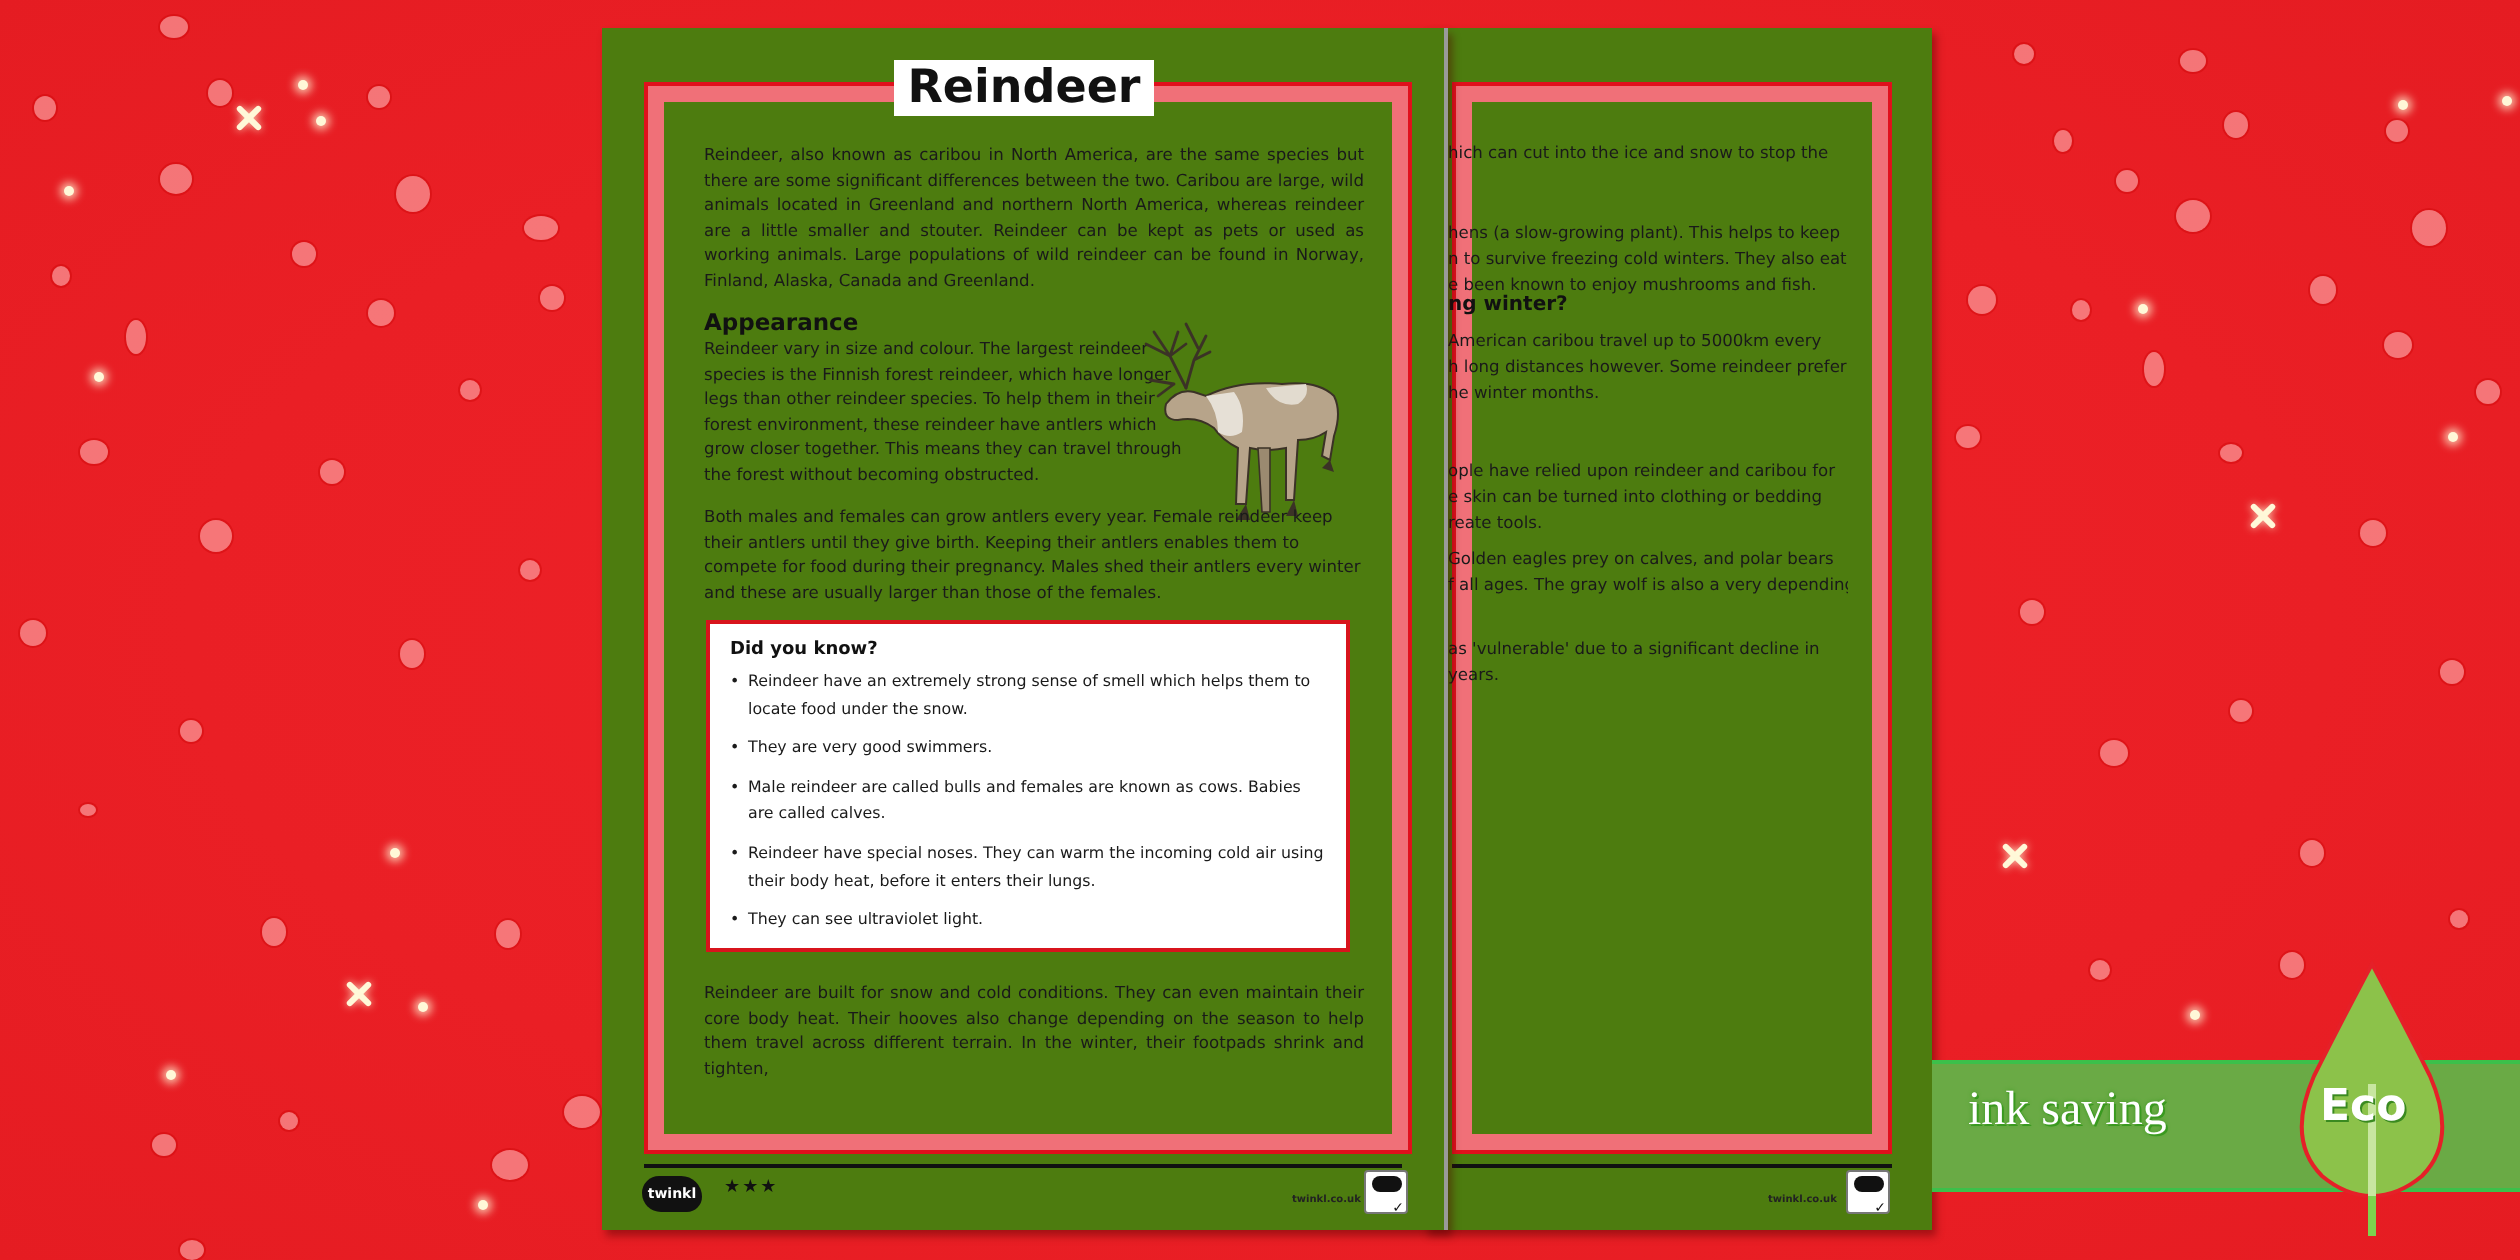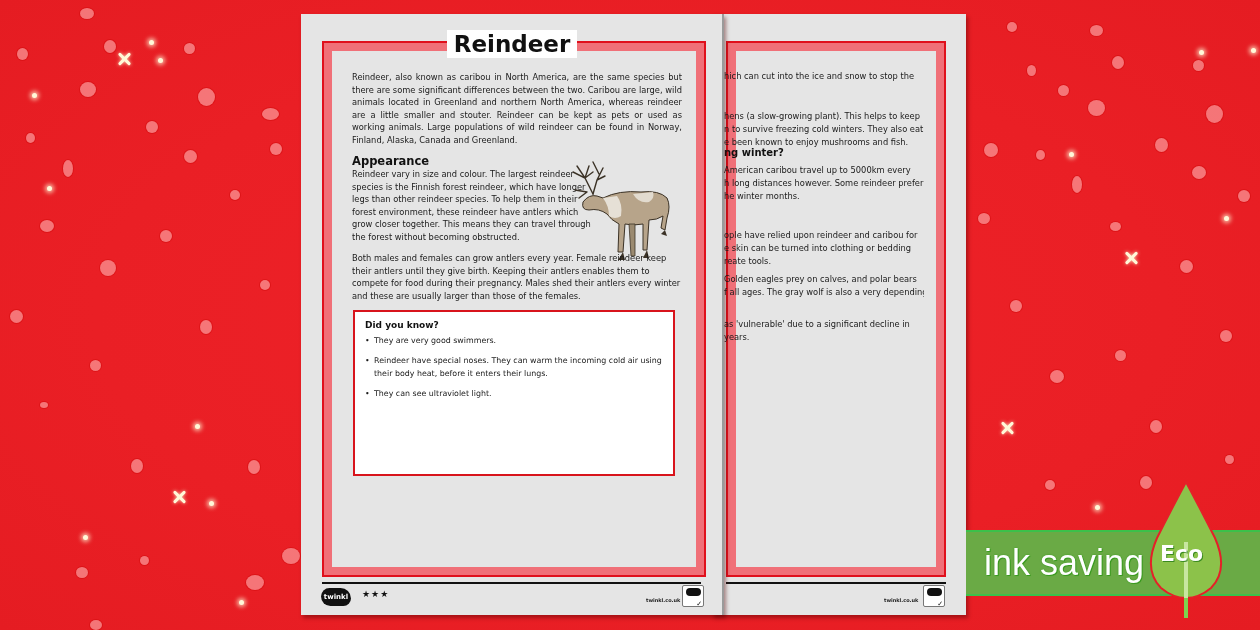--- a/index.html
+++ b/index.html
@@ -14,21 +14,21 @@
   .bg-flake { position: absolute; width: 16px; height: 16px; }
   .bg-flake::before, .bg-flake::after {
     content: ""; position: absolute; left: 6px; top: 0; width: 3px; height: 16px; border-radius: 2px;
     background: #fff8d8; box-shadow: 0 0 4px rgba(255,255,220,0.8);
   }
   .bg-flake::before { transform: rotate(45deg); }
   .bg-flake::after { transform: rotate(-45deg); }
 
   
   .page {
-    position: absolute; background: #e5e5e5;
+    position: absolute; background: #4d7c0f;
     box-shadow: 2px 3px 4px rgba(80,0,0,0.45);
   }
   .page-back { left: 712px; top: 14px; width: 254px; height: 601px; }
   .page-front { left: 301px; top: 14px; width: 423px; height: 601px; border-right: 2px solid #9a9a9a; }
 
   .frame {
     position: absolute; border: 10px solid #f07078;
     outline: 2px solid #e0101c; outline-offset: -2px;
   }
   .page-front .frame { left: 21px; top: 27px; width: 384px; height: 536px; }
@@ -82,21 +82,21 @@
   .back-text { position: absolute; left: 0; font-size: 8.3px; line-height: 12.6px; color: #1a1a1a; white-space: nowrap; }
   .back-h { position: absolute; left: 0; font-weight: bold; font-size: 10px; color: #111; white-space: nowrap; }
   .back-clip { position: absolute; left: 12px; top: 50px; width: 200px; height: 480px; overflow: hidden; }
 
   
   .eco-band {
     position: absolute; left: 966px; top: 530px; width: 294px; height: 66px;
     background: #6aaa45; border-top: 2px solid #3cc04a; border-bottom: 2px solid #3cc04a;
   }
   .eco-text {
-    position: absolute; left: 984px; top: 542px; font-family: Liberation Sans, sans-serif; font-size: 36px; color: #fff;
+    position: absolute; left: 984px; top: 542px; font-family: Liberation Serif, serif; font-size: 24px; color: #fff;
     text-shadow: 0 0 2px #3a9a20, 1px 1px 0 #3a9a20;
   }
   .leaf { position: absolute; left: 1145px; top: 480px; width: 82px; height: 140px; }
   .eco-label {
     position: absolute; left: 1160px; top: 541px; font-size: 22px; font-weight: bold; color: #fff;
     text-shadow: 1px 1px 0 #3a8a20; font-family: "DejaVu Sans", sans-serif;
   }
 </style>
 </head>
 <body>
@@ -220,26 +220,29 @@
     <path d="M70 40 Q76 50 86 48 Q92 44 90 38 Z" fill="#e2dbcf" stroke="none"></path>
     <path d="M84 96 L86 104 L80 104 Z M60 98 L62 106 L55 106 Z M102 76 L104 82 L98 80 Z" fill="#3b3226"></path>
     <path d="M66 70 L68 102 L72 102 L72 70 Z" fill="#9b8a70" stroke="#3b3226" stroke-width="0.8"></path>
   </svg>
 
   <p class="text antler-p">Both males and females can grow antlers every year. Female reindeer keep their antlers until they give birth. Keeping their antlers enables them to compete for food during their pregnancy. Males shed their antlers every winter and these are usually larger than those of the females.</p>
 
   <div class="dyk">
     <div class="dyk-h">Did you know?</div>
     <ul>
+      <li>Reindeer have an extremely strong sense of smell which helps them to locate food under the snow.</li>
       <li>They are very good swimmers.</li>
+      <li>Male reindeer are called bulls and females are known as cows. Babies are called calves.</li>
       <li>Reindeer have special noses. They can warm the incoming cold air using their body heat, before it enters their lungs.</li>
       <li>They can see ultraviolet light.</li>
     </ul>
   </div>
 
+  <p class="text bottom-p">Reindeer are built for snow and cold conditions. They can even maintain their core body heat. Their hooves also change depending on the season to help them travel across different terrain. In the winter, their footpads shrink and tighten,</p>
 
   <div class="footer-rule"></div>
   <div class="twinkl-logo">twinkl</div>
   <div class="stars">★★★</div>
   <div class="site">twinkl.co.uk</div>
   <div class="badge"></div>
 </div>
 
 <div class="eco-band"></div>
 <div class="eco-text">ink saving</div>

